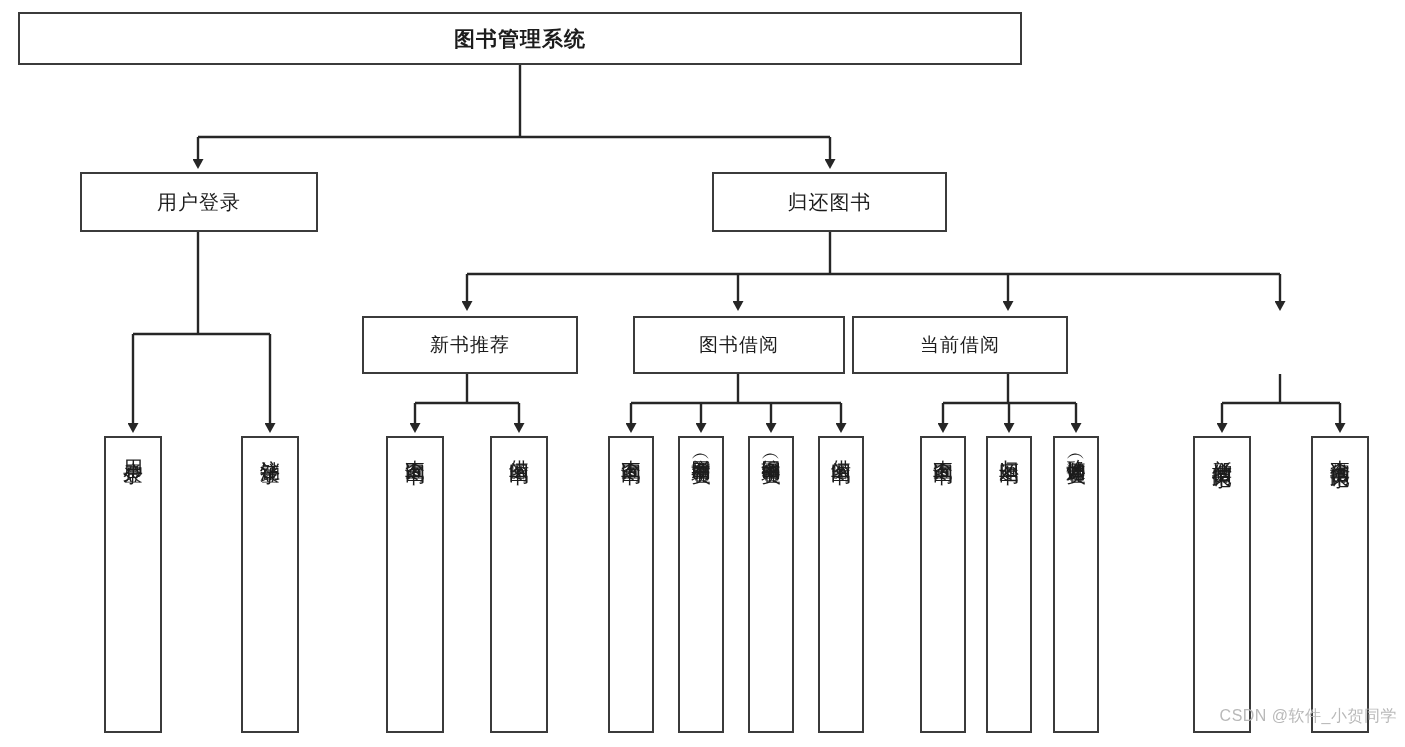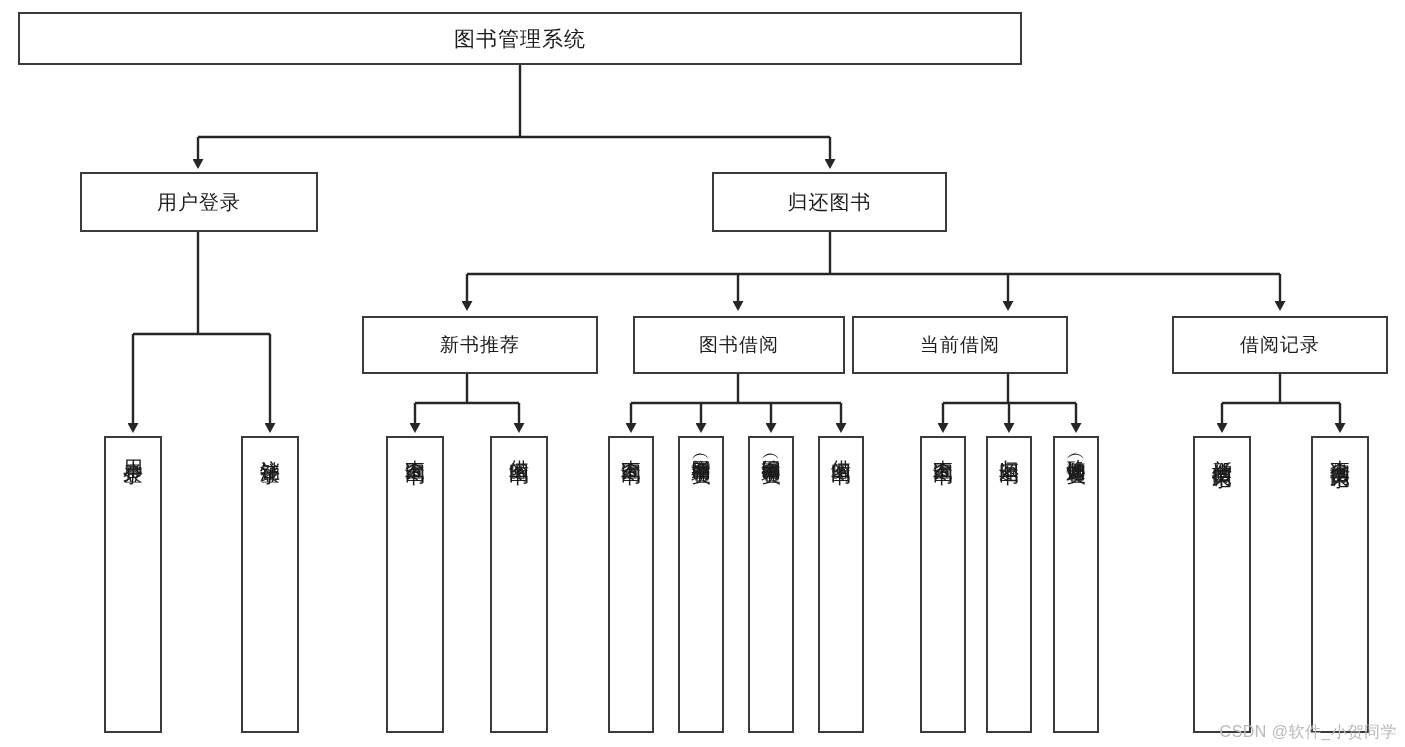--- a/index.html
+++ b/index.html
@@ -65,21 +65,21 @@
     white-space: nowrap;
     -webkit-text-orientation: upright;
   }
   .node.leaf.tall-text .vtext {
     font-size: 19px;
     letter-spacing: 1px;
   }
   .watermark {
     position: absolute;
     right: 8px;
-    bottom: 4px;
+    bottom: 20px;
     font-size: 16px;
     color: #b9b9b9;
     letter-spacing: 0.5px;
     z-index: 5;
     white-space: nowrap;
   }
 </style>
 </head>
 <body>
 
@@ -129,43 +129,40 @@
       <path d="M1009,403 L1009,424" marker-end="url(#arrow)"></path>
       <path d="M1076,403 L1076,424" marker-end="url(#arrow)"></path>
 
       <path d="M1280,374 L1280,403"></path>
       <path d="M1222,403 L1340,403"></path>
       <path d="M1222,403 L1222,424" marker-end="url(#arrow)"></path>
       <path d="M1340,403 L1340,424" marker-end="url(#arrow)"></path>
     </g>
   </svg>
 
-  <div class="node root" style="left:18px; top:12px; width:1004px; height:53px;">
+  <div class="node root" style="left:18px; top:12px; width:1004px; height:53px;font-weight:bold;">
     <span>图书管理系统</span>
   </div>
 
   <div class="node level2" style="left:80px; top:172px; width:238px; height:60px;">
     <span>用户登录</span>
   </div>
   <div class="node level2" style="left:712px; top:172px; width:235px; height:60px;">
     <span>归还图书</span>
   </div>
 
-  <div class="node level3" style="left:362px; top:316px; width:236px; height:58px;">
+  <div class="node level3" style="left:362px; top:316px; width:216px; height:58px;">
     <span>新书推荐</span>
   </div>
   <div class="node level3" style="left:633px; top:316px; width:212px; height:58px;">
     <span>图书借阅</span>
   </div>
   <div class="node level3" style="left:852px; top:316px; width:216px; height:58px;">
     <span>当前借阅</span>
   </div>
-  <div class="node level3" style="left:1172px; top:316px; width:216px; height:58px;">
-    <span>借阅记录</span>
-  </div>
 
   <div class="node leaf" style="left:104px; top:436px; width:58px; height:297px;">
     <span class="vtext">用户登录</span>
   </div>
   <div class="node leaf" style="left:241px; top:436px; width:58px; height:297px;">
     <span class="vtext">注销登录</span>
   </div>
 
   <div class="node leaf" style="left:386px; top:436px; width:58px; height:297px;">
     <span class="vtext">查询图书</span>

